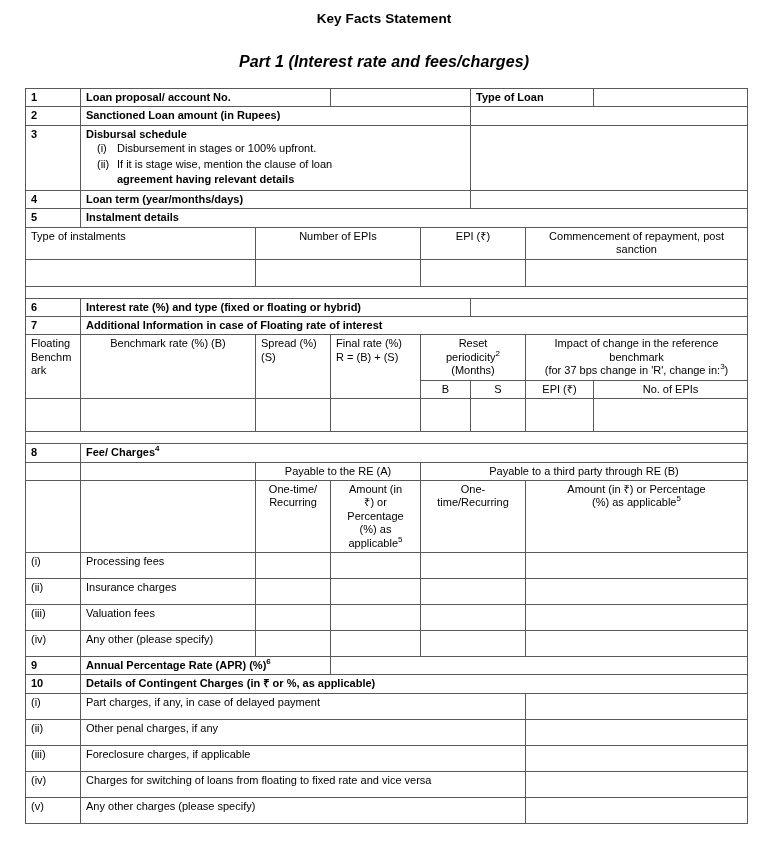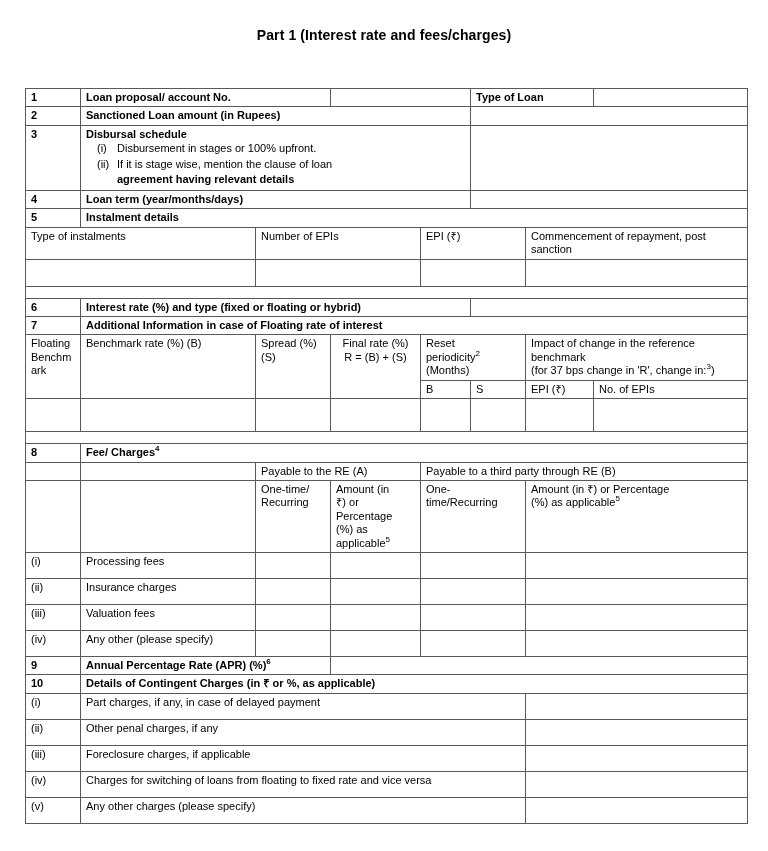--- a/index.html
+++ b/index.html
@@ -24,24 +24,25 @@
     text-align: center;
     font-weight: bold;
     font-size: 13.5px;
     letter-spacing: 0.1px;
     margin: 0;
     padding-top: 11px;
   }
   .doc-subtitle {
     text-align: center;
     font-weight: bold;
-    font-size: 14px;
+    font-size: 16px;
     letter-spacing: 0.1px;
     margin: 0;
     padding-top: 27px;
+    font-style: italic;
   }
   .table-wrap {
     position: absolute;
     left: 25px;
     top: 88px;
     width: 722px;
   }
   table.kfs {
     border-collapse: collapse;
     width: 722px;
@@ -73,21 +74,21 @@
     font-size: 11px;
     padding-left: 7px;
     vertical-align: top;
   }
   td.lbl {
     font-size: 11px;
     padding-left: 7px;
     vertical-align: top;
   }
   td.hdr {
-    text-align: left;
+    text-align: center;
     font-size: 11px;
     vertical-align: top;
     padding-top: 3px;
   }
   td.blank {
     padding: 0;
   }
   sup {
     font-size: 8px;
     vertical-align: super;
@@ -117,20 +118,21 @@
     border: none;
     height: 7px;
     padding: 0;
   }
 </style>
 </head>
 <body>
 
 <div class="page">
 
+  <div class="doc-title">Key Facts Statement</div>
   <div class="doc-subtitle">Part 1 (Interest rate and fees/charges)</div>
 
   <div class="table-wrap">
     <table class="kfs">
       <colgroup>
         <col style="width:55px">
         <col style="width:175px">
         <col style="width:75px">
         <col style="width:90px">
         <col style="width:50px">
@@ -203,23 +205,23 @@
         <td class="main" colspan="4">Interest rate (%) and type (fixed or floating or hybrid)</td>
         <td class="blank" colspan="3"></td>
       </tr>
 
       <tr>
         <td class="num">7</td>
         <td class="main" colspan="7">Additional Information in case of Floating rate of interest</td>
       </tr>
       <tr>
         <td class="hdr" rowspan="2" style="text-align:left">Floating Benchmark</td>
-        <td class="hdr" rowspan="2" style="text-align:left">Benchmark rate (%) (B)</td>
+        <td class="hdr" rowspan="2" style="text-align:center">Benchmark rate (%) (B)</td>
         <td class="hdr" rowspan="2" style="text-align:left">Spread (%) (S)</td>
-        <td class="hdr" rowspan="2" style="text-align:center">
+        <td class="hdr" rowspan="2" style="text-align:left">
           <div>Final rate (%)</div>
           <div>R = (B) + (S)</div>
         </td>
         <td class="hdr" colspan="2">
           <div>Reset</div>
           <div><span>periodicity</span><sup>2</sup></div>
           <div>(Months)</div>
         </td>
         <td class="hdr" colspan="2">
           <div>Impact of change in the reference</div>

